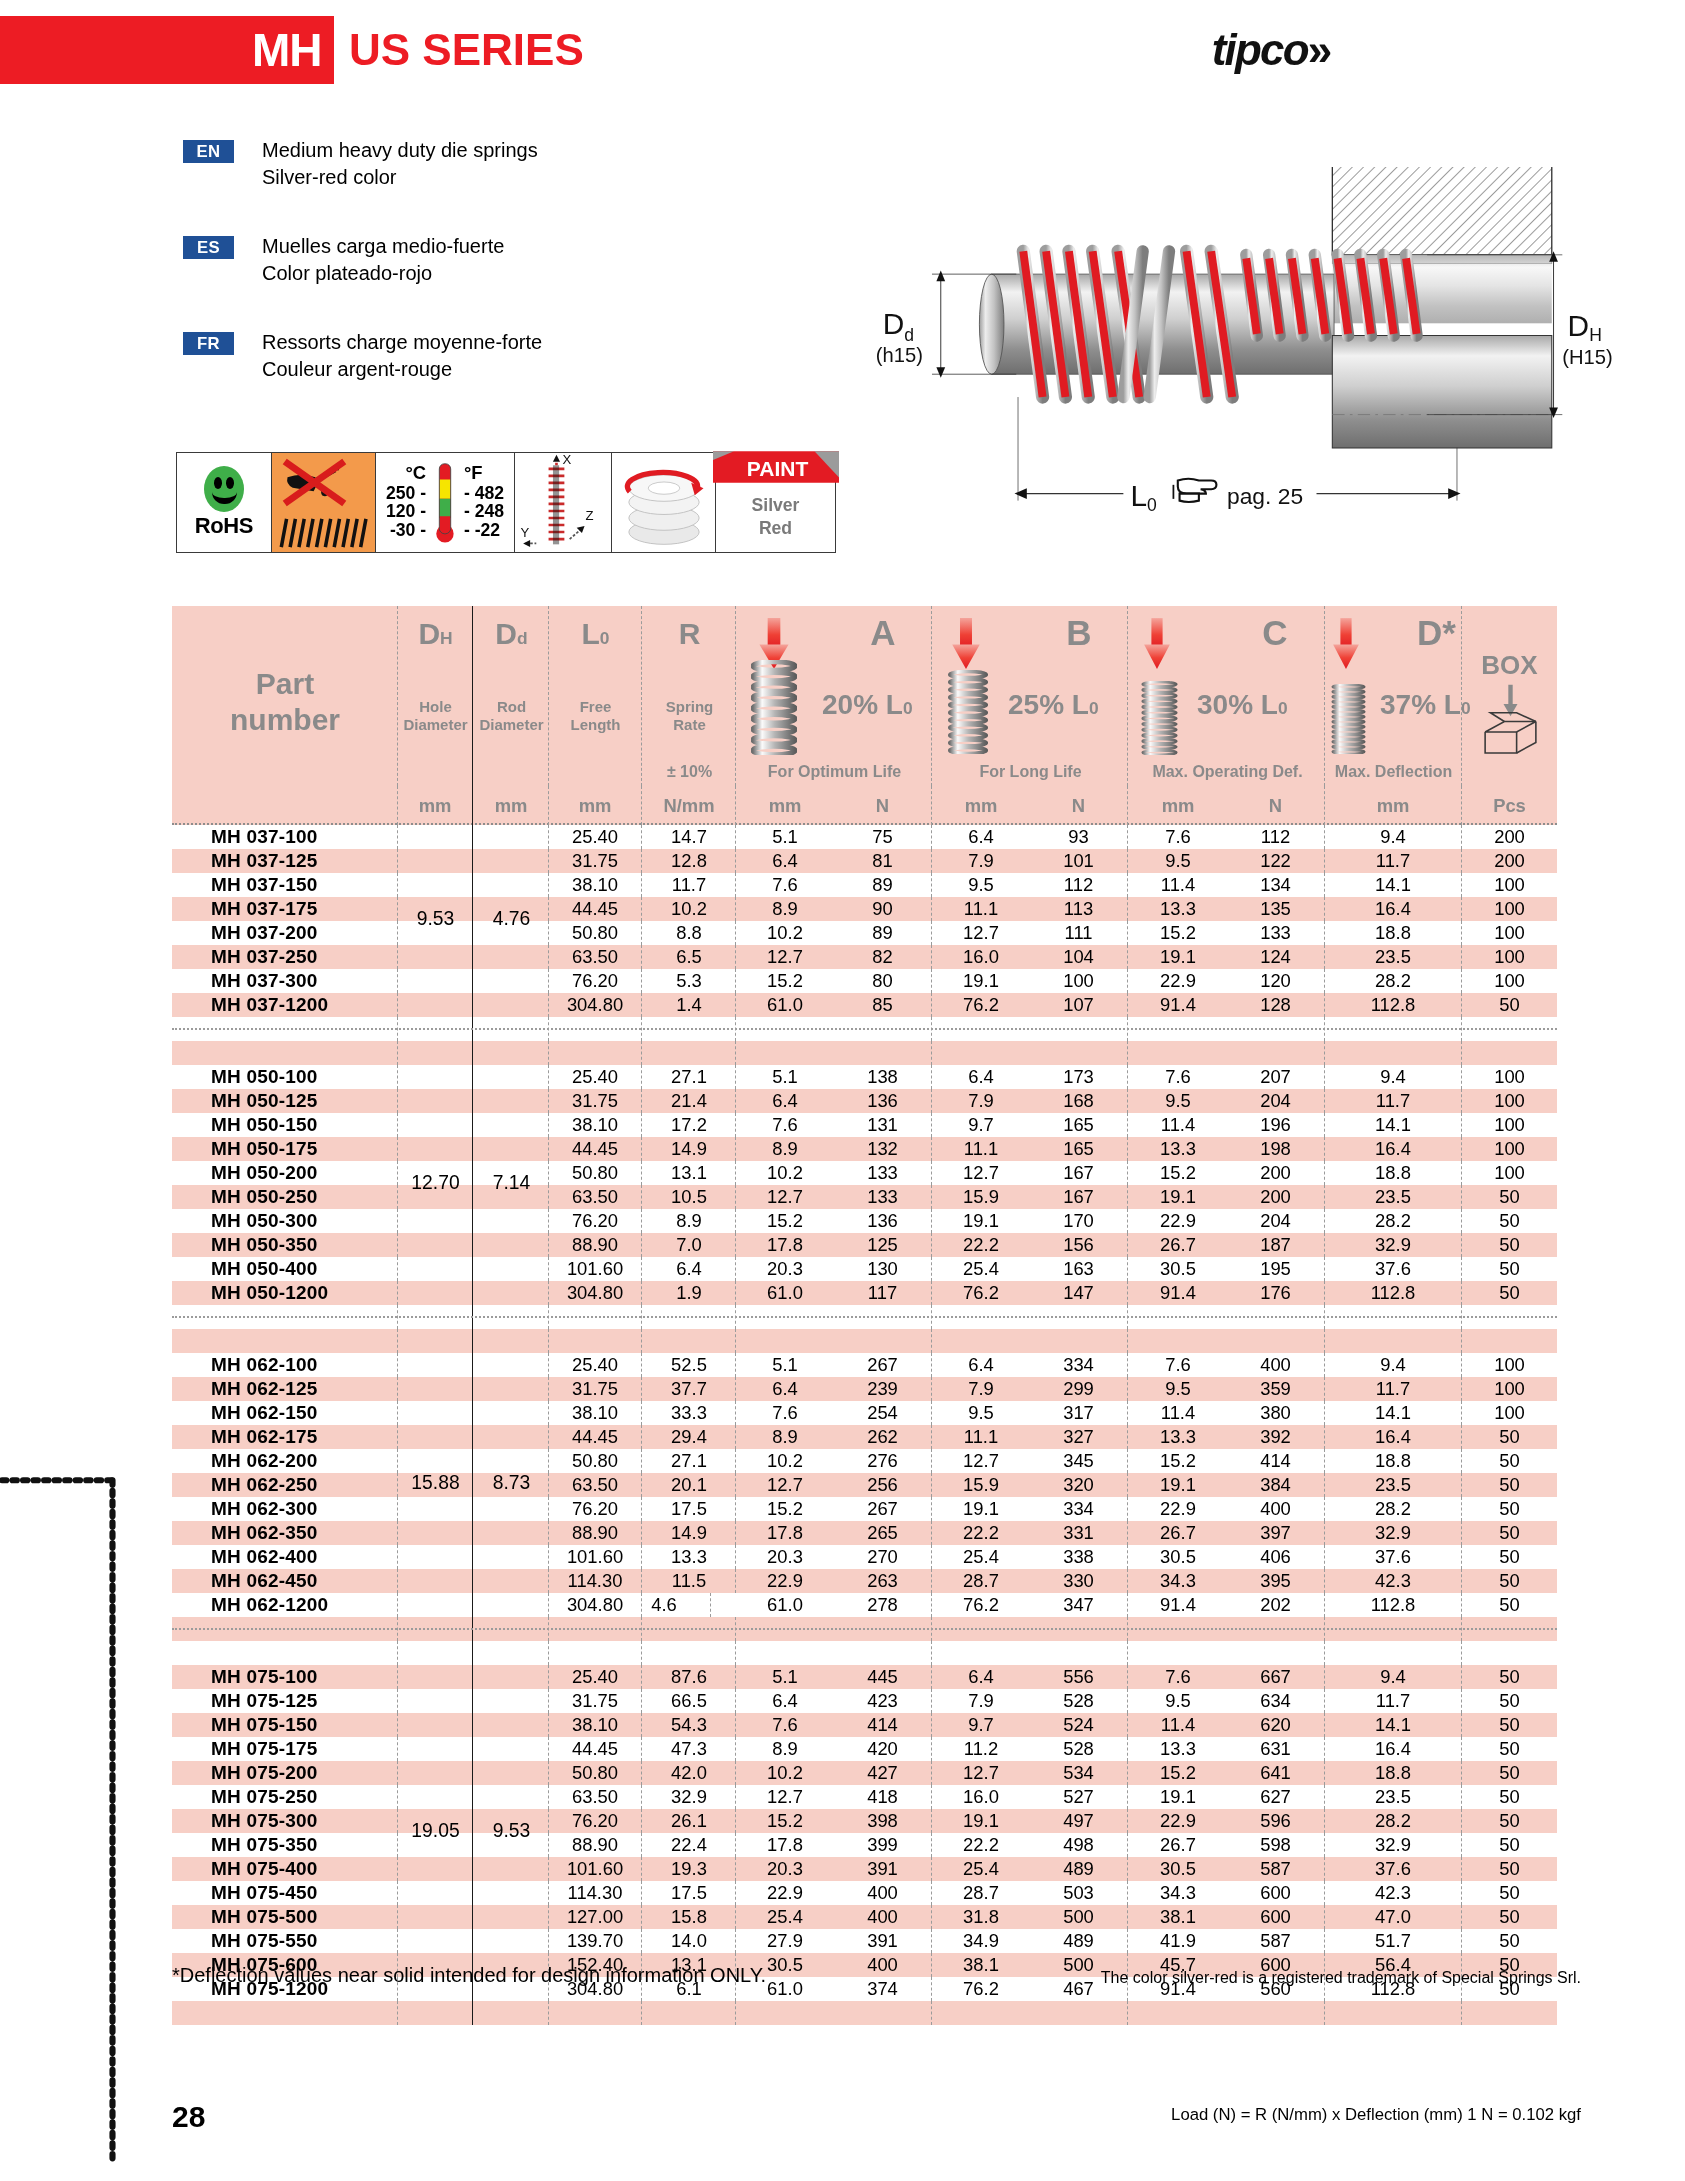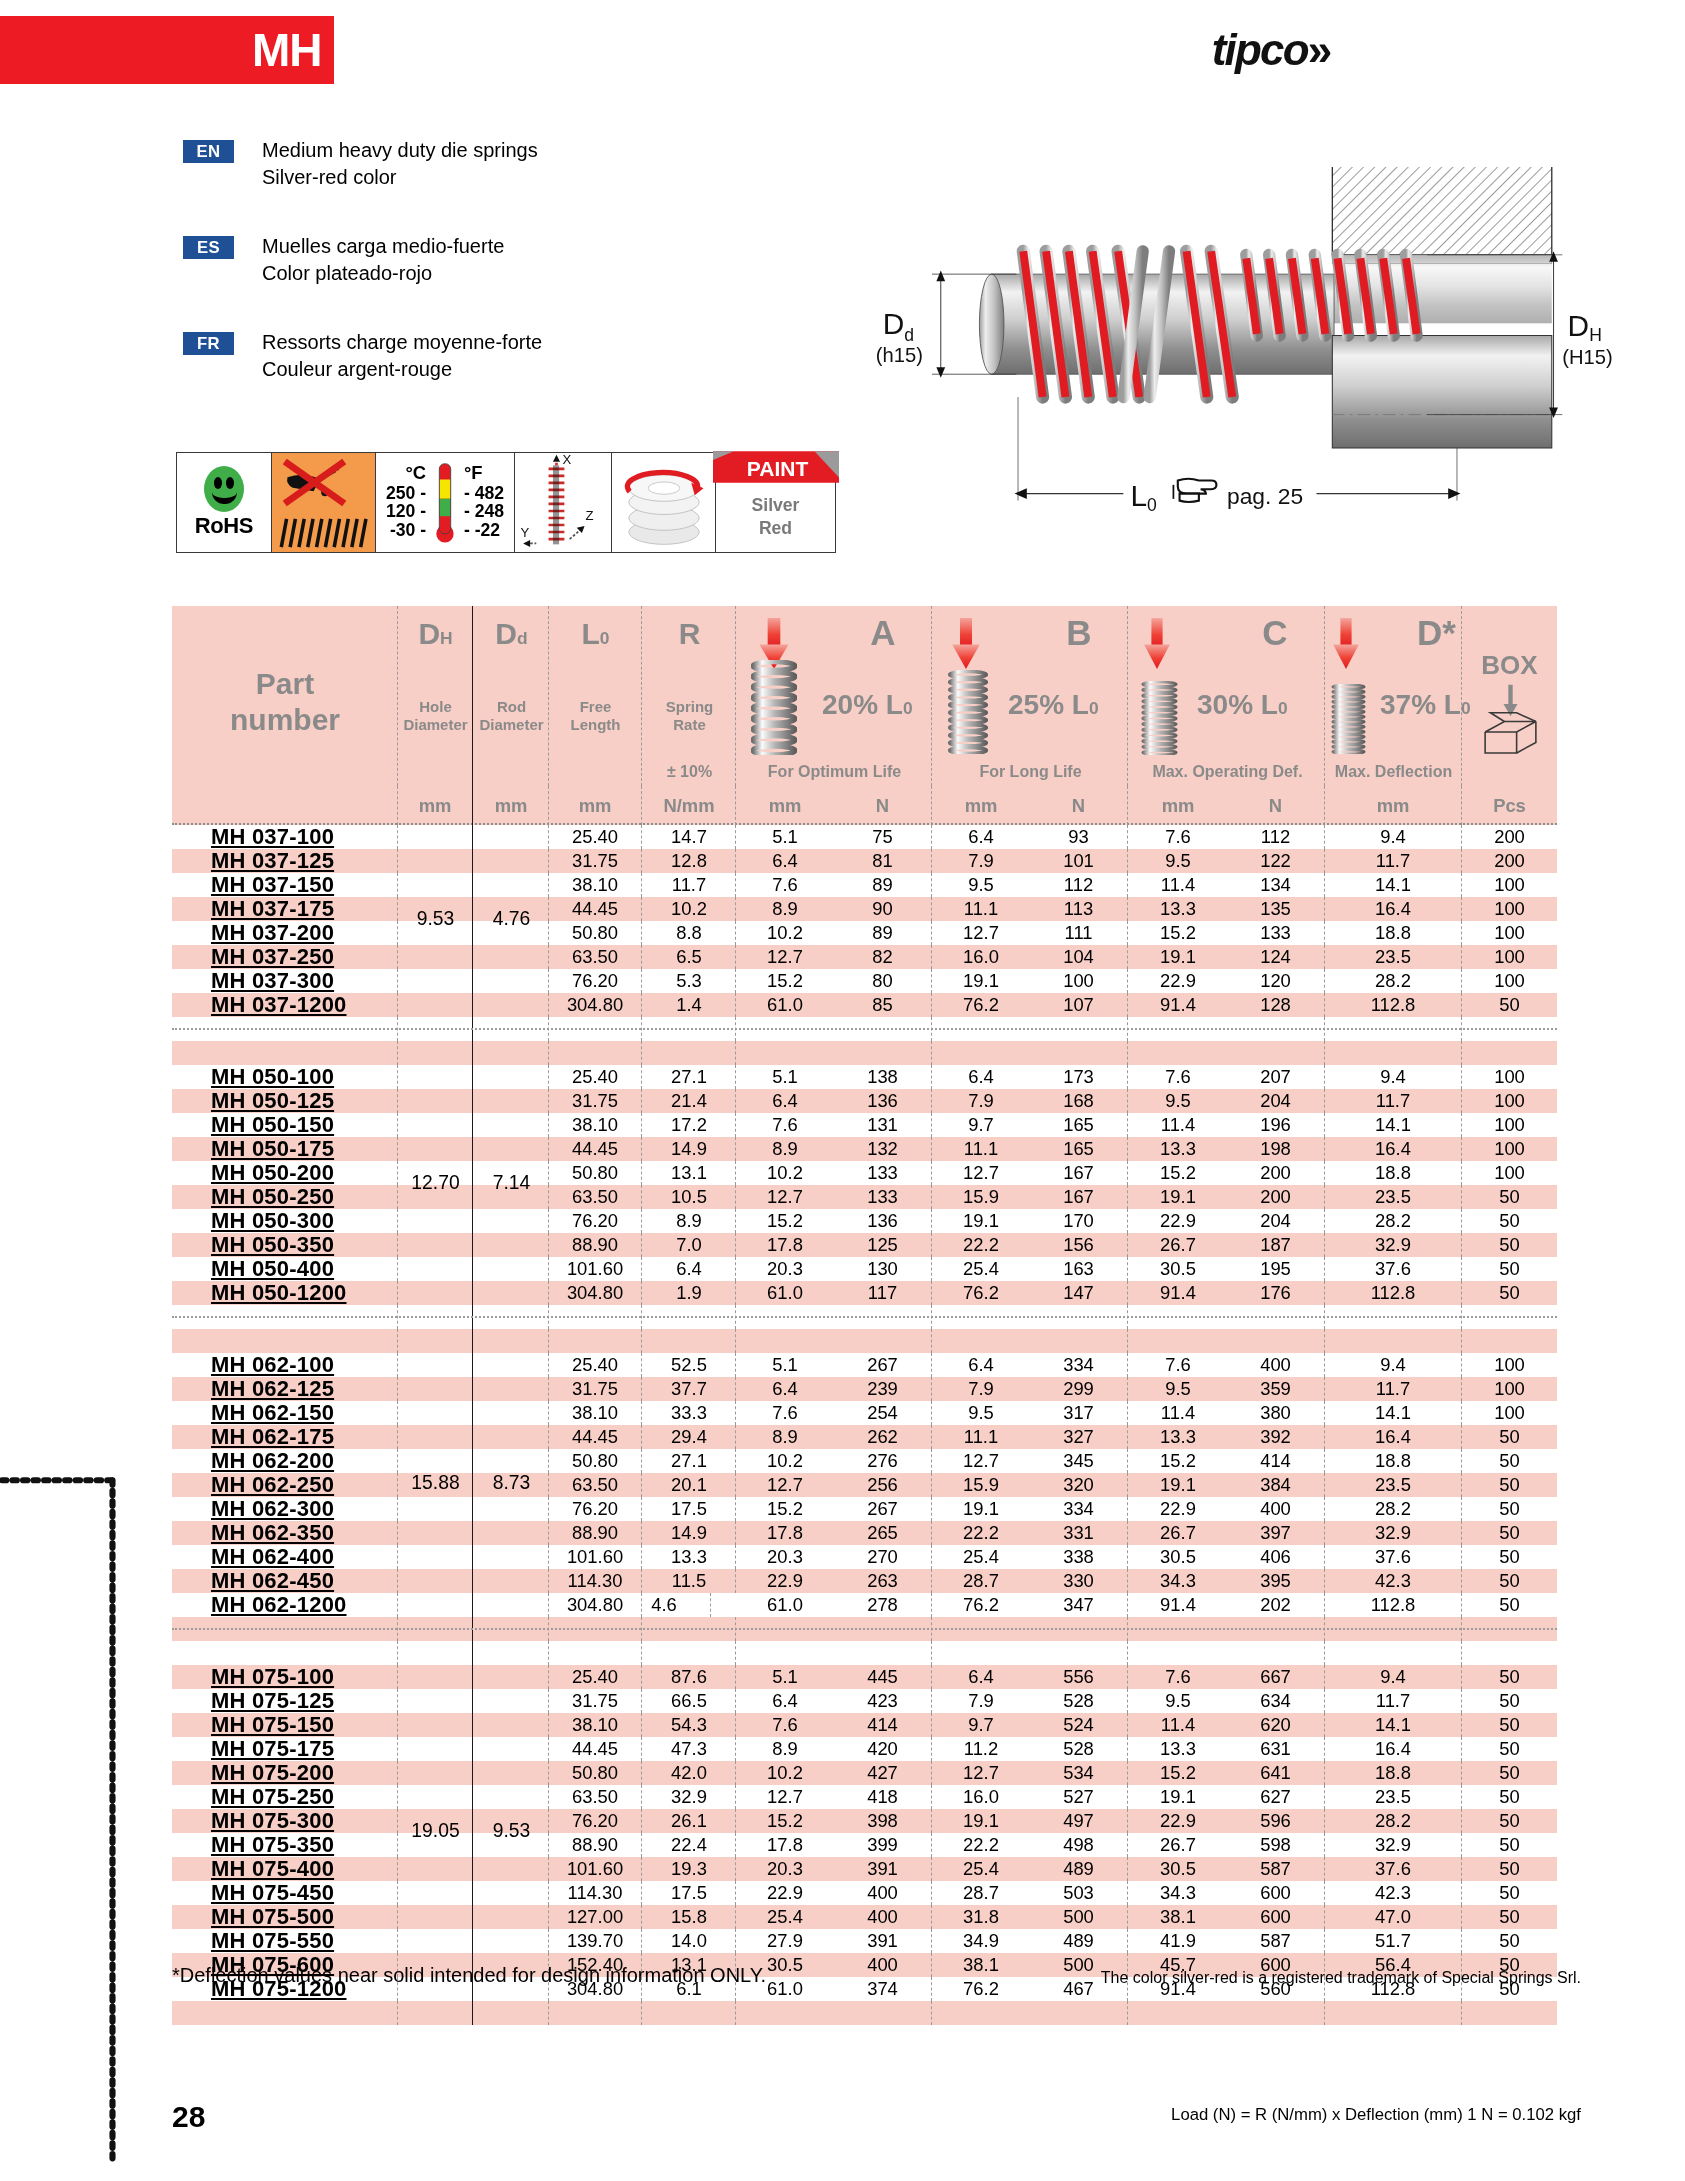--- a/index.html
+++ b/index.html
@@ -164,21 +164,21 @@
   .drow.alt { background:#f7cfc6; }
   .dcell {
     position:absolute; top:0; height:100%;
     display:flex; align-items:center; justify-content:center;
     font-size:18.4px; color:#000; border-right:1.8px dashed #9b9b9b;
   }
   .dcell.none { border-right:none; }
   .dcell.solid { border-right:1.8px solid #1a1a1a; }
   .dcell.pn {
     justify-content:flex-start; padding-left:39px;
-    font-weight:bold; font-size:22px; letter-spacing:0.2px;text-decoration:underline;
+    font-weight:bold; font-size:19px; letter-spacing:0.2px;
   }
   .gap-row { position:relative; width:1385px; height:24px; }
   .gap-row.alt { background:#f7cfc6; }
   .gap-col { position:absolute; top:0; height:100%; border-right:1.8px dashed #9b9b9b; }
   .gap-col.none { border-right:none; }
   .gap-col.solid { border-right:1.8px solid #1a1a1a; }
 
   .sep-line {
     position:absolute; left:0; width:1385px; height:0;
     border-top:2.6px dotted #9b9b9b;
@@ -213,20 +213,21 @@
   
   #deco-edge { position:absolute; left:0; top:1475px; width:132px; height:693px; }
 </style>
 </head>
 <body>
 
 <div id="header">
   <div id="mh-badge">
     <span id="mh-badge-text">MH</span>
   </div>
+  <div id="series-title">US SERIES</div>
   <div id="brand-logo">
     <span>tipco</span><span class="chev">»</span>
   </div>
 </div>
 
 <div class="lang-row" style="top:140px;">
   <div class="lang-tag">EN</div>
   <div class="lang-text">
     <div>Medium heavy duty die springs</div>
     <div>Silver-red color</div>

